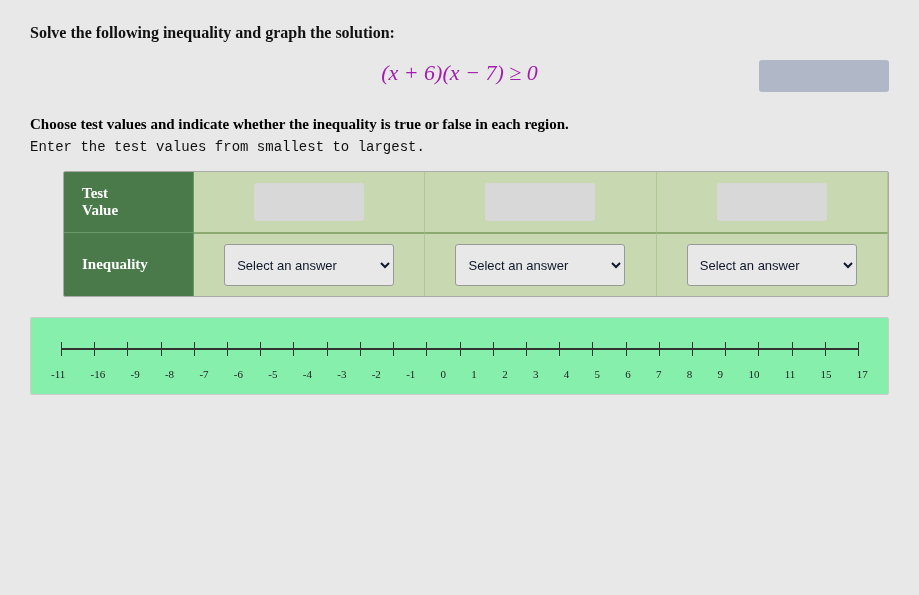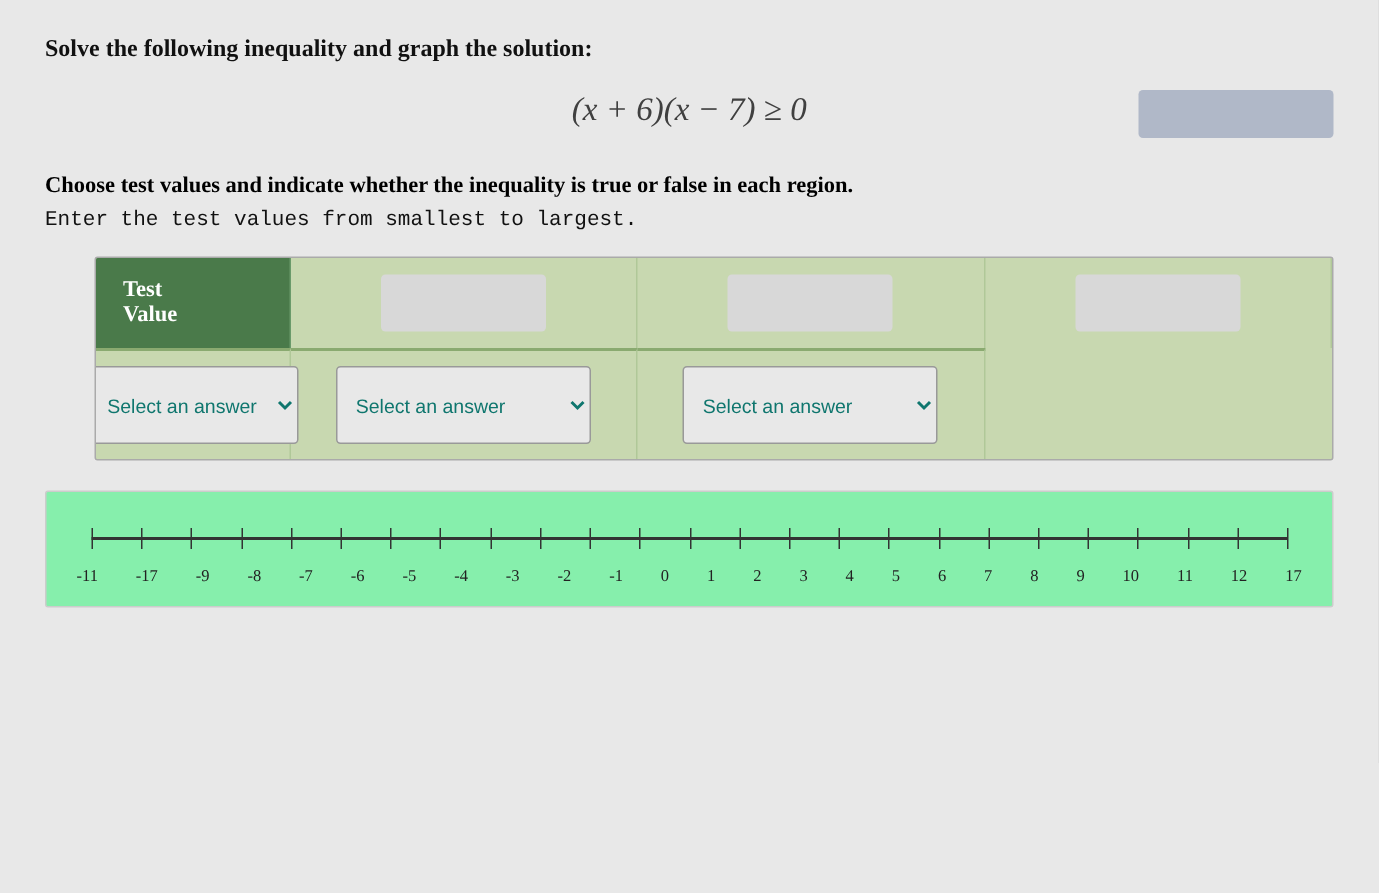--- a/index.html
+++ b/index.html
@@ -27,21 +27,21 @@
     .equation-area {
       display: flex;
       align-items: flex-start;
       justify-content: center;
       margin-bottom: 10px;
       position: relative;
     }
     .equation {
       font-size: 22px;
       font-style: italic;
-      color: #404040;
+      color: #a21caf;
       text-align: center;
       flex: 1;
     }
     .answer-box-top {
       background: #b0b8c8;
       width: 130px;
       height: 32px;
       border-radius: 3px;
       position: absolute;
       right: 0;
@@ -108,25 +108,25 @@
       text-align: center;
       outline: none;
       cursor: text;
     }
     .select-dropdown {
       background: #e8e8e8;
       border: 1px solid #999;
       border-radius: 3px;
       padding: 6px 10px 6px 8px;
       font-size: 13px;
-      color: #0f766e;
+      color: #0f172a;
       cursor: pointer;
       appearance: auto;
       width: 170px;
-      height: 52px;
+      height: 42px;
     }
     .row-divider {
       border-top: 2px solid #8aaa70;
     }
     
     .number-line-area {
       background: #86efac;
       border: 1px solid #ccc;
       border-radius: 2px;
       padding: 18px 20px 14px 20px;
@@ -187,20 +187,23 @@
       <div class="cell input-cell">
         <input class="test-value-input" type="text" value="" style="">
       </div>
       <div class="cell input-cell">
         <input class="test-value-input" type="text" value="" style="">
       </div>
       <div class="cell input-cell">
         <input class="test-value-input" type="text" value="" style="">
       </div>
 
+      <div class="cell header-cell inequality row-divider">
+        <span>Inequality</span>
+      </div>
       <div class="cell input-cell row-divider">
         <select class="select-dropdown">
           <option>Select an answer</option>
           <option>True</option>
           <option>False</option>
         </select>
       </div>
       <div class="cell input-cell row-divider">
         <select class="select-dropdown">
           <option>Select an answer</option>
@@ -243,21 +246,21 @@
         <div class="tick" style="left: 75%;"></div>
         <div class="tick" style="left: 79.1667%;"></div>
         <div class="tick" style="left: 83.3333%;"></div>
         <div class="tick" style="left: 87.5%;"></div>
         <div class="tick" style="left: 91.6667%;"></div>
         <div class="tick" style="left: 95.8333%;"></div>
         <div class="tick" style="left: 100%;"></div>
     </div>
     <div class="tick-labels">
       <span>-11</span>
-      <span>-17</span>
+      <span>-16</span>
       <span>-9</span>
       <span>-8</span>
       <span>-7</span>
       <span>-6</span>
       <span>-5</span>
       <span>-4</span>
       <span>-3</span>
       <span>-2</span>
       <span>-1</span>
       <span>0</span>
@@ -265,18 +268,18 @@
       <span>2</span>
       <span>3</span>
       <span>4</span>
       <span>5</span>
       <span>6</span>
       <span>7</span>
       <span>8</span>
       <span>9</span>
       <span>10</span>
       <span>11</span>
-      <span>12</span>
+      <span>15</span>
       <span>17</span>
     </div>
   </div>
 
 </div>
 
 </body></html>

